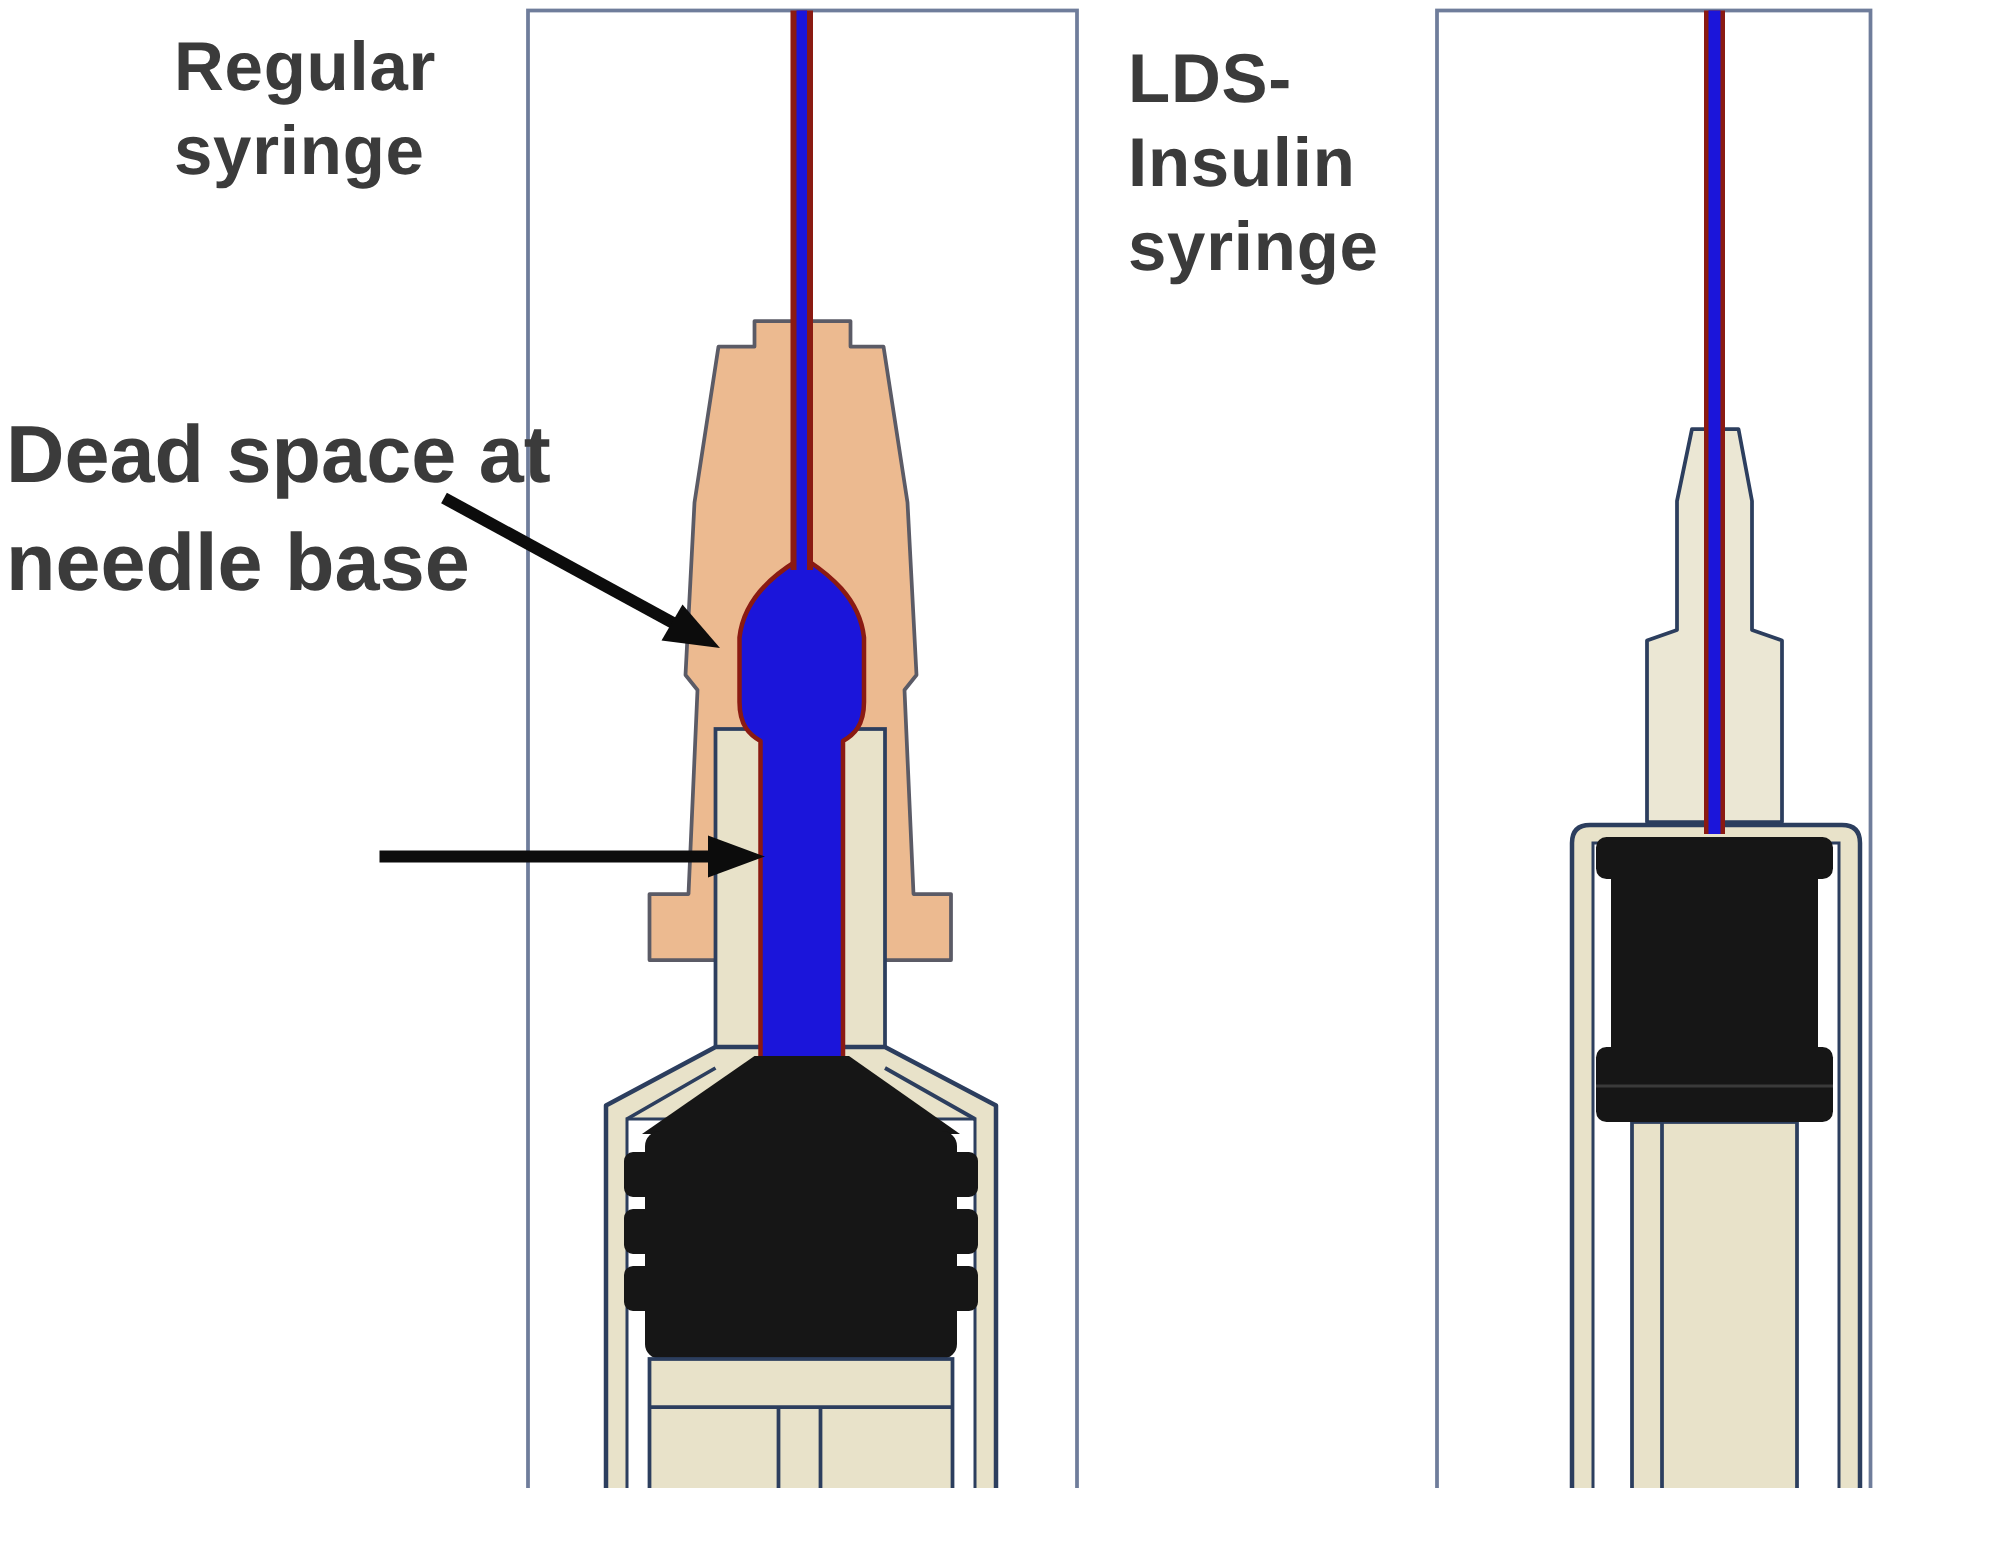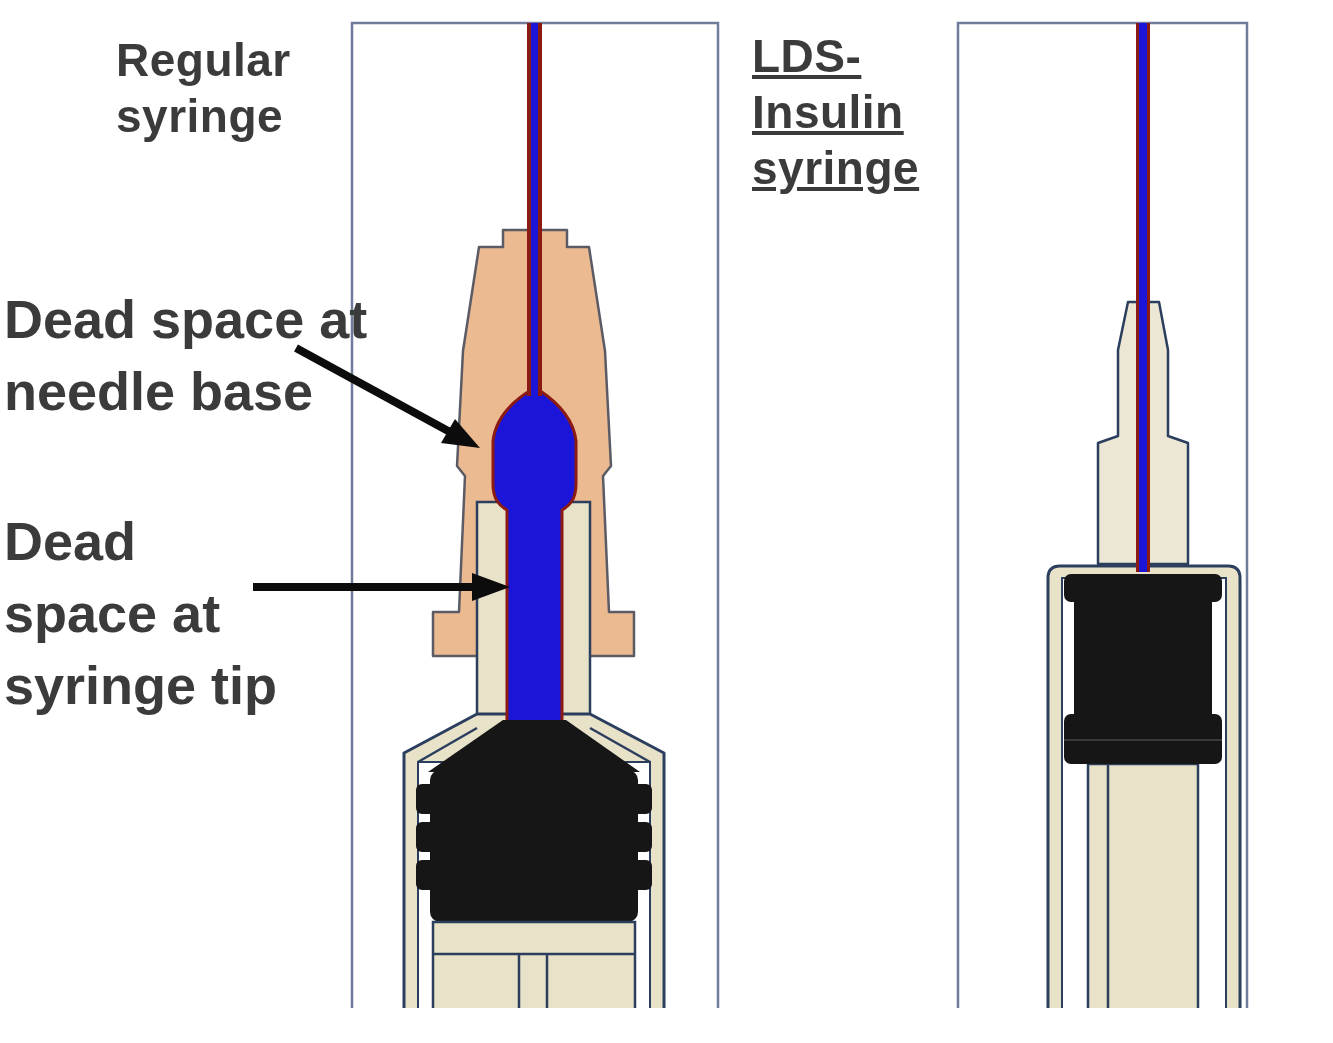--- a/index.html
+++ b/index.html
@@ -1,17 +1,17 @@
 <!DOCTYPE html>
 <html style="--dead-space-blue: #1b15da; --needle-red: #8a1a12; --hub-tan: #ecba90; --hub-outline: #5b5b66; --hub-cream: #ebe7d4; --barrel-cream: #e8e2c9; --outline-navy: #2c3e5e; --stopper-black: #161616; --panel-border: #6f7d9b; --text-color: #3b3b3b; --arrow-black: #0c0c0c; --background: #ffffff;"><head>
 <meta charset="utf-8">
 <style>
   html,body{margin:0;padding:0;background:#fff;}
   .canvas{position:relative;width:1333px;height:992px;background:var(--background,#fff);overflow:hidden;
-          font-family:"Liberation Sans", sans-serif;margin-top:16px;}
+          font-family:"Liberation Sans", sans-serif;}
   .diagram-svg{position:absolute;left:0;top:0;}
   .panel{fill:#ffffff;stroke:var(--panel-border);stroke-width:2.5;}
   .hub-tan{fill:var(--hub-tan);stroke:var(--hub-outline);stroke-width:2.5;stroke-linejoin:round;}
   .hub-cream{fill:var(--hub-cream);stroke:var(--outline-navy);stroke-width:2.5;stroke-linejoin:round;}
   .cream{fill:var(--barrel-cream);stroke:var(--outline-navy);stroke-width:3;stroke-linejoin:round;}
   .cream-thin{fill:var(--barrel-cream);stroke:var(--outline-navy);stroke-width:2.5;}
   .cavity{fill:#ffffff;stroke:var(--outline-navy);stroke-width:2;}
   .blue{fill:var(--dead-space-blue);stroke:var(--needle-red);stroke-width:3;stroke-linejoin:round;}
   .needle-red{fill:var(--needle-red);}
   .needle-blue{fill:var(--dead-space-blue);}
@@ -97,23 +97,20 @@
       <polygon class="arrow-head" points="480,432 441,427 455,403"></polygon>
 
       <line class="arrow-line" x1="253" y1="571" x2="476" y2="571"></line>
       <polygon class="arrow-head" points="510,571 472,557 472,585"></polygon>
     </g>
   </svg>
 
   <div class="label title-label" style="left:116px;top:16px;">Regular
 syringe</div>
 
-  <div class="label title-label" style="left:752px;top:12px;text-decoration:underline;">LDS-
+  <div class="label title-label" style="left:752px;top:24px;">LDS-
 Insulin
 syringe</div>
 
   <div class="label annot-label" style="left:4px;top:268px;">Dead space at
 needle base</div>
 
-  <div class="label annot-label" style="left:4px;top:490px;">Dead
-space at
-syringe tip</div>
 </div>
 
 </body></html>

